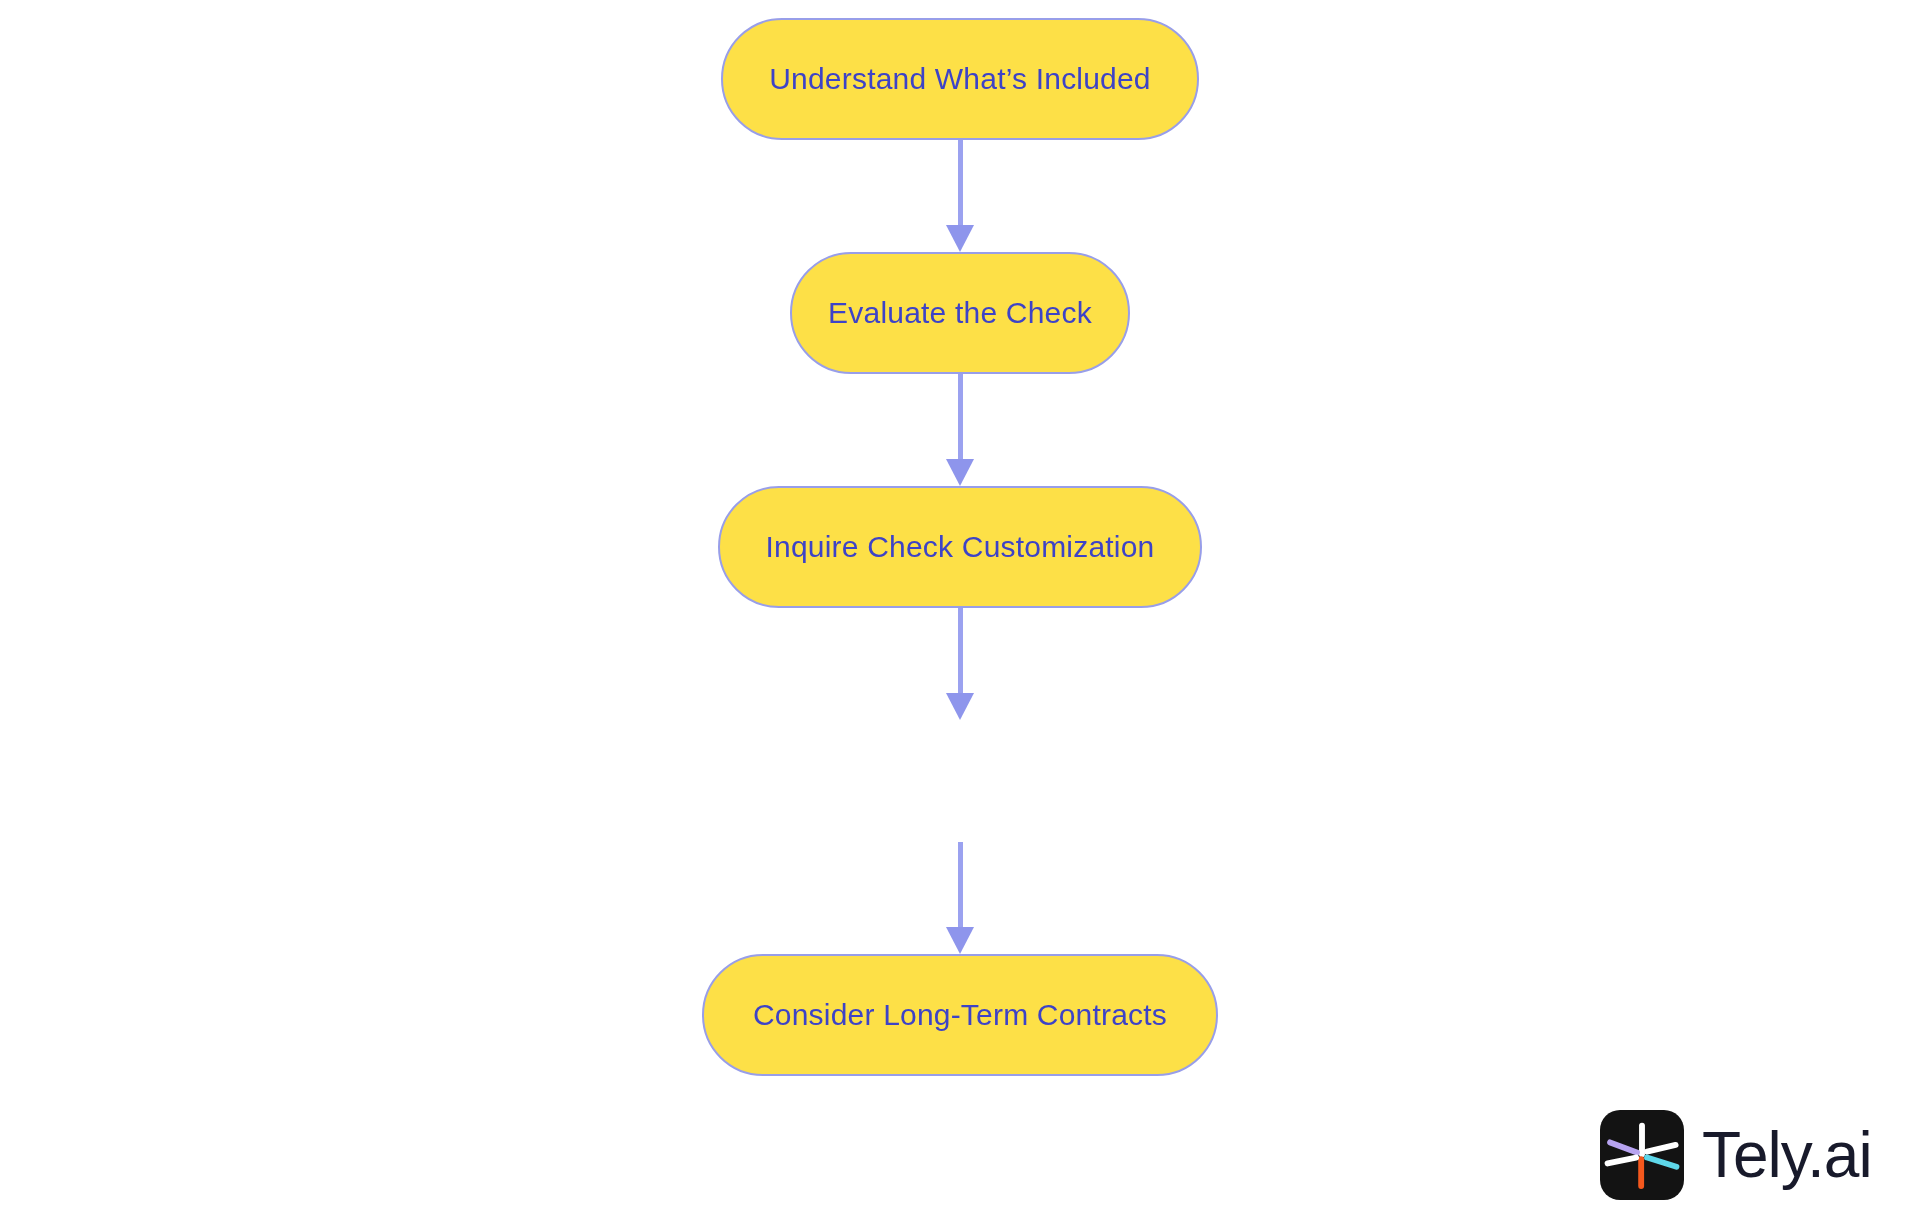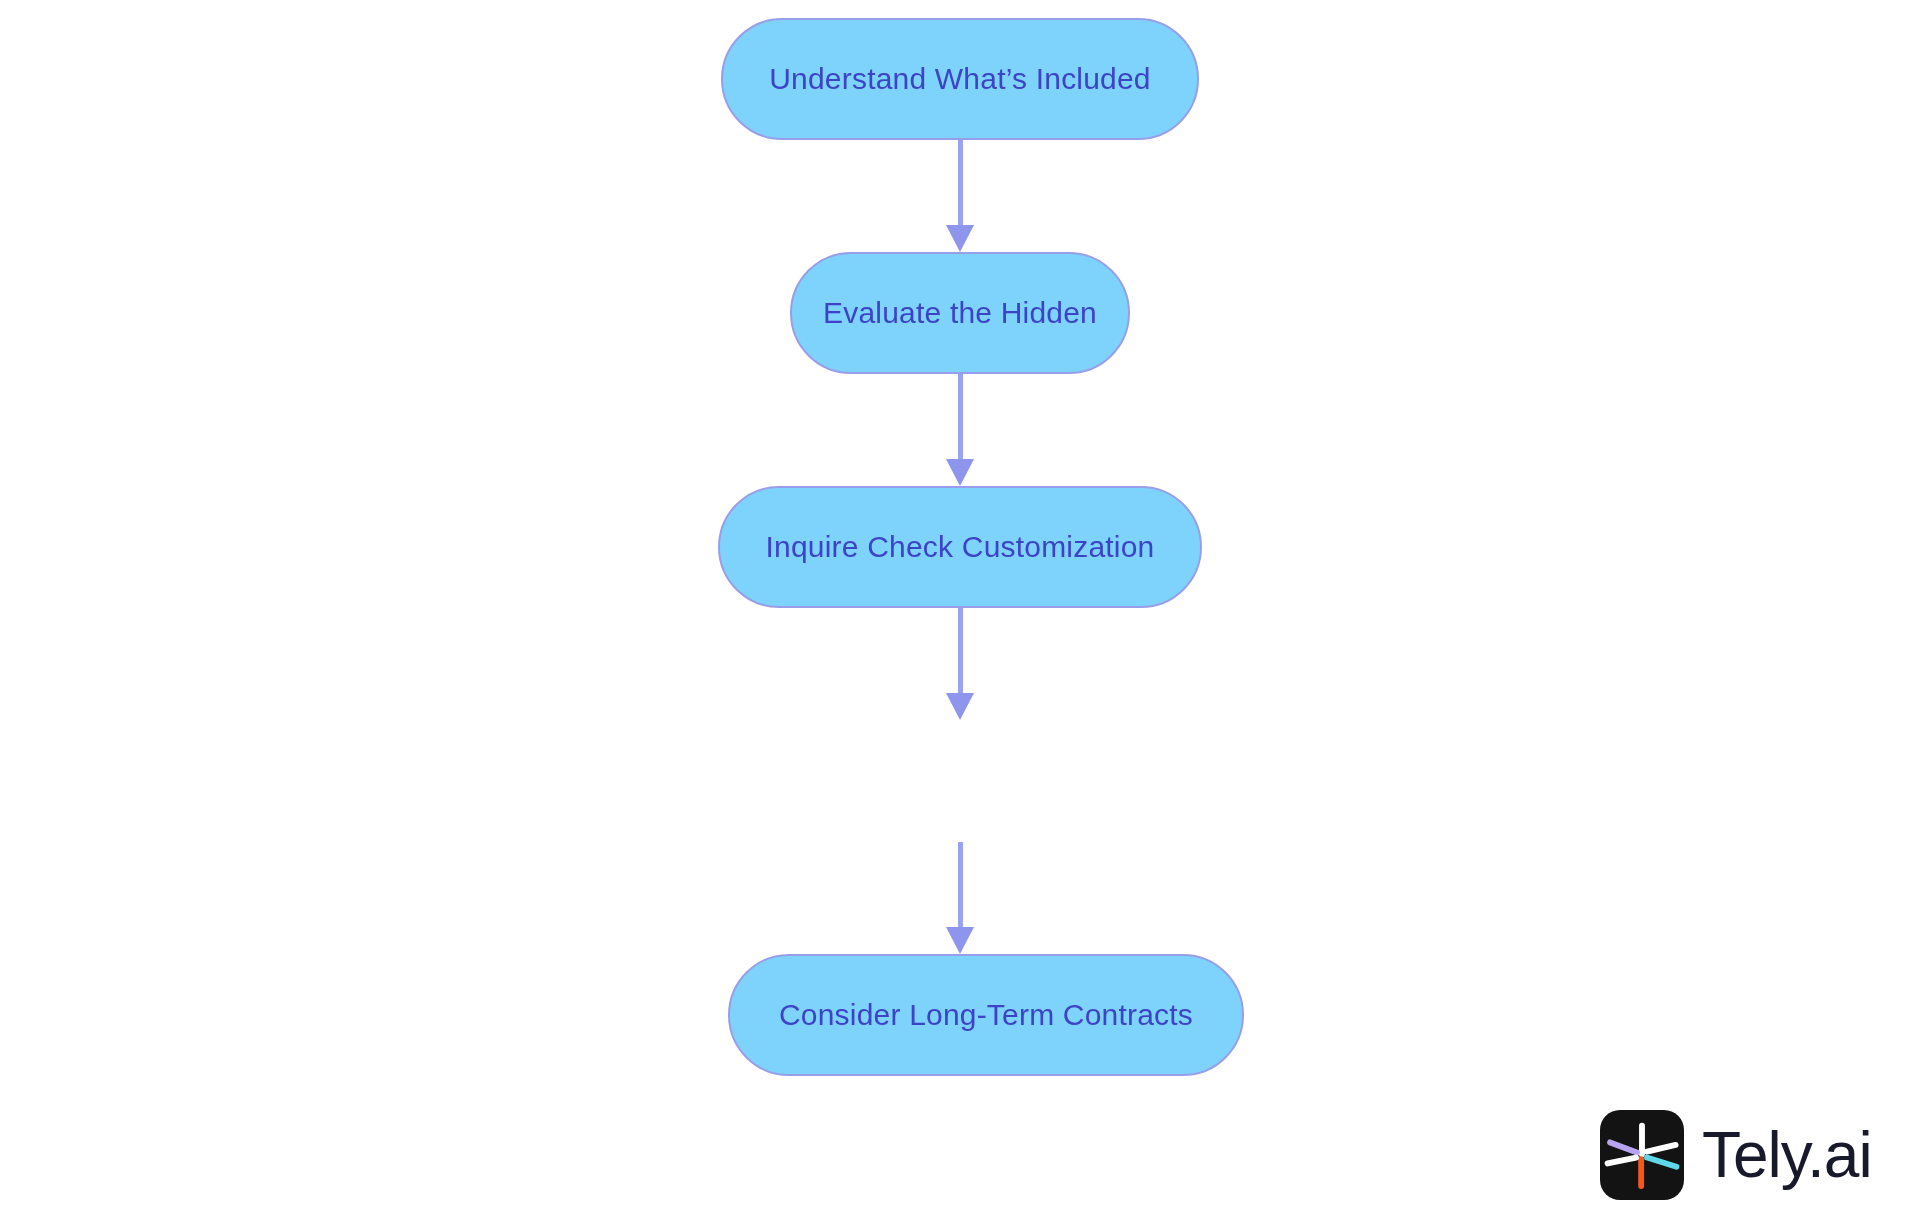--- a/index.html
+++ b/index.html
@@ -4,36 +4,36 @@
 <style>
   * { margin: 0; padding: 0; box-sizing: border-box; }
   html, body { width: 1920px; height: 1215px; background: #ffffff; overflow: hidden; }
   body { font-family: "Liberation Sans", sans-serif; position: relative; }
 
   .canvas { position: absolute; left: 0; top: 0; width: 1920px; height: 1215px; background: #ffffff; }
 
   .flow-node {
     position: absolute;
     height: 122px;
-    background: #7dd3fc;
+    background: #fde047;
     border: 2px solid #989ee9;
     border-radius: 61px;
     display: flex;
     align-items: center;
     justify-content: center;
     color: #3d43c7;
     font-size: 30px;
     letter-spacing: 0.2px;
     white-space: nowrap;
   }
   .n1 { left: 721px; top: 18px;  width: 478px; }
   .n2 { left: 790px; top: 252px; width: 340px; }
   .n3 { left: 718px; top: 486px; width: 484px; }
   .n4 { left: 762px; top: 720px; width: 396px; }
-  .n5 { left: 728px; top: 954px; width: 516px; justify-content: center; }
+  .n5 { left: 702px; top: 954px; width: 516px; justify-content: center; }
 
   .flow-arrow {
     position: absolute;
     left: 946px;
     width: 28px;
     height: 112px;
     display: flex;
     flex-direction: column;
     align-items: center;
   }
@@ -85,21 +85,21 @@
   <div class="flow-node n1">
     <span>Understand What’s Included</span>
   </div>
 
   <div class="flow-arrow a1">
     <div class="shaft"></div>
     <div class="head"></div>
   </div>
 
   <div class="flow-node n2">
-    <span>Evaluate the Hidden</span>
+    <span>Evaluate the Check</span>
   </div>
 
   <div class="flow-arrow a2">
     <div class="shaft"></div>
     <div class="head"></div>
   </div>
 
   <div class="flow-node n3">
     <span>Inquire Check Customization</span>
   </div>

